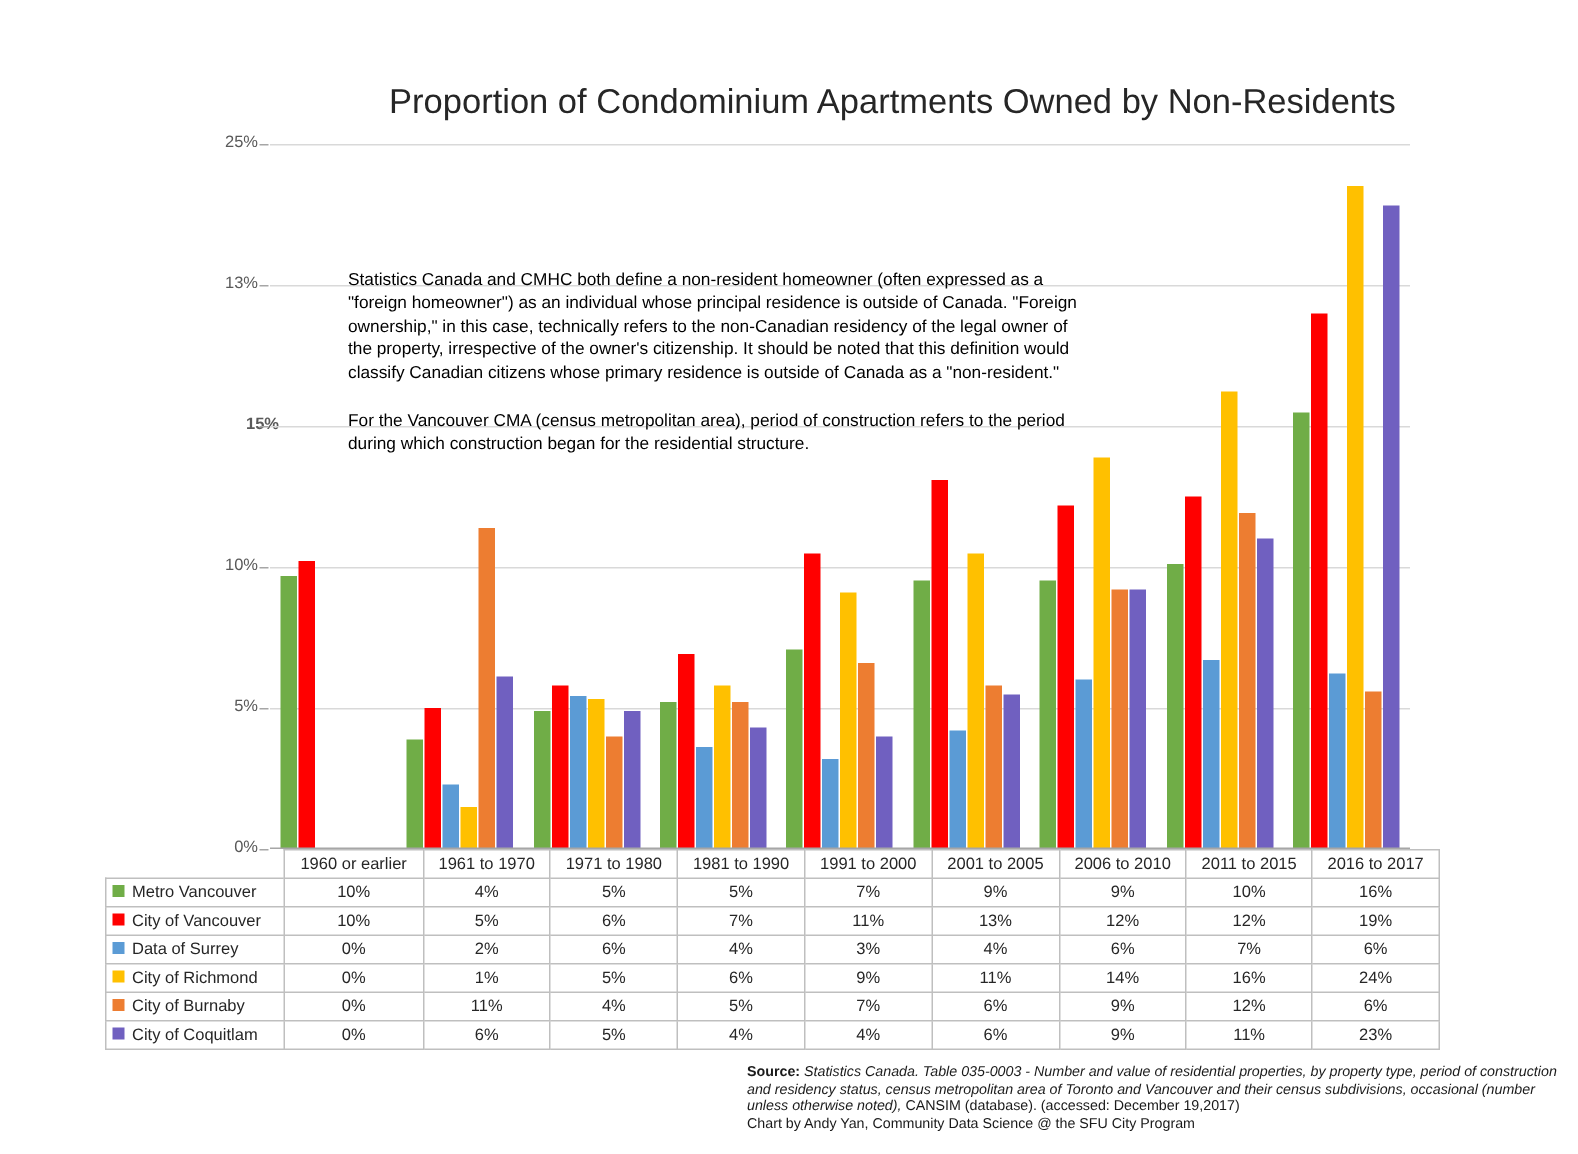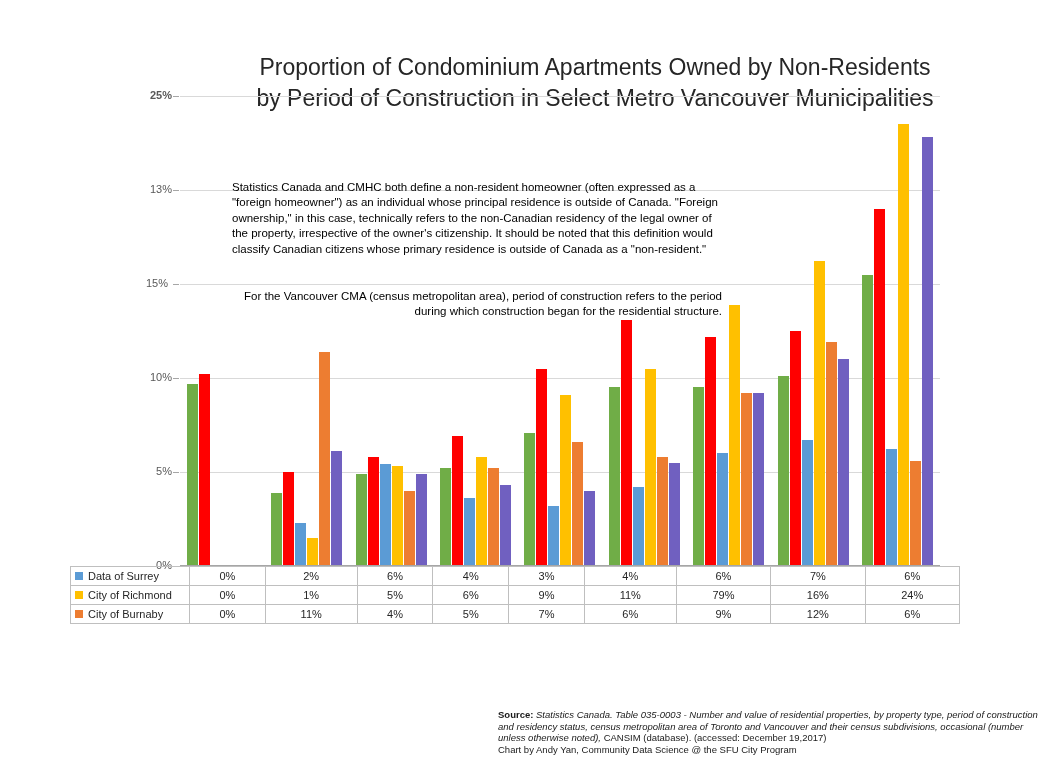--- a/index.html
+++ b/index.html
@@ -99,21 +99,21 @@
   
   .annot {
     position: absolute;
     font-size: 11.5px;
     line-height: 15.4px;
     color: #000000;
     font-family: "Liberation Sans", sans-serif;
     width: 490px;
   }
   .annot-1 { left: 232px; top: 180px; }
-  .annot-2 { left: 232px; top: 289px; text-align: right; }
+  .annot-2 { left: 232px; top: 274px; }
 
   
   .data-table {
     position: absolute;
     left: 70px;
     top: 566px;
     width: 890px;
     border-collapse: collapse;
     font-size: 11px;
     font-family: "Liberation Sans", sans-serif;
@@ -160,35 +160,34 @@
   .source b { font-weight: bold; }
   .source i { font-style: italic; }
 </style>
 </head>
 <body>
 
 <div id="stage">
 
   <div class="title">
     <div>Proportion of Condominium Apartments Owned by Non-Residents</div>
-    <div>by Period of Construction in Select Metro Vancouver Municipalities</div>
   </div>
 
   <div id="yaxis">
       <div class="ylabel" style="left: 132px; top: 559px;">0%</div>
       <div class="ytick-mark" style="left: 173px; top: 566px;"></div>
       <div class="ylabel" style="left: 132px; top: 465px;">5%</div>
       <div class="ytick-mark" style="left: 173px; top: 472px;"></div>
       <div class="ylabel" style="left: 132px; top: 371px;">10%</div>
       <div class="ytick-mark" style="left: 173px; top: 378px;"></div>
-      <div class="ylabel" style="left: 128px; top: 277px;">15%</div>
+      <div class="ylabel" style="left: 146px; top: 277px; font-weight: bold;">15%</div>
       <div class="ytick-mark" style="left: 173px; top: 284px;"></div>
       <div class="ylabel" style="left: 132px; top: 183px;">13%</div>
       <div class="ytick-mark" style="left: 173px; top: 190px;"></div>
-      <div class="ylabel" style="left: 132px; top: 89px; font-weight: bold;">25%</div>
+      <div class="ylabel" style="left: 132px; top: 89px;">25%</div>
       <div class="ytick-mark" style="left: 173px; top: 96px;"></div>
     </div>
 
   <div class="plot" id="plot">
     <div id="gridlines">
         <div class="gridline" style="top: 376px;"></div>
         <div class="gridline" style="top: 282px;"></div>
         <div class="gridline" style="top: 188px;"></div>
         <div class="gridline" style="top: 94px;"></div>
         <div class="gridline" style="top: 0px;"></div>
@@ -286,55 +285,103 @@
         </div>
       </div>
     <div class="axis-base"></div>
   </div>
 
   <div class="annot annot-1">Statistics Canada and CMHC both define a non-resident homeowner (often expressed as a "foreign homeowner") as an individual whose principal residence is outside of Canada. "Foreign ownership," in this case, technically refers to the non-Canadian residency of the legal owner of the property, irrespective of the owner's citizenship. It should be noted that this definition would classify Canadian citizens whose primary residence is outside of Canada as a "non-resident."</div>
   <div class="annot annot-2">For the Vancouver CMA (census metropolitan area), period of construction refers to the period during which construction began for the residential structure.</div>
 
   <table class="data-table" id="data-table">
     <tbody id="data-table-body">
+        <tr class="header">
+          <td class="rowhead corner">&nbsp;</td>
+          <td>1960 or earlier</td>
+          <td>1961 to 1970</td>
+          <td>1971 to 1980</td>
+          <td>1981 to 1990</td>
+          <td>1991 to 2000</td>
+          <td>2001 to 2005</td>
+          <td>2006 to 2010</td>
+          <td>2011 to 2015</td>
+          <td>2016 to 2017</td>
+        </tr>
+        <tr>
+          <td class="rowhead"><span class="swatch" style="background: rgb(112, 173, 71);"></span><span>Metro Vancouver</span></td>
+          <td>10%</td>
+          <td>4%</td>
+          <td>5%</td>
+          <td>5%</td>
+          <td>7%</td>
+          <td>9%</td>
+          <td>9%</td>
+          <td>10%</td>
+          <td>16%</td>
+        </tr>
+        <tr>
+          <td class="rowhead"><span class="swatch" style="background: rgb(255, 0, 0);"></span><span>City of Vancouver</span></td>
+          <td>10%</td>
+          <td>5%</td>
+          <td>6%</td>
+          <td>7%</td>
+          <td>11%</td>
+          <td>13%</td>
+          <td>12%</td>
+          <td>12%</td>
+          <td>19%</td>
+        </tr>
         <tr>
           <td class="rowhead"><span class="swatch" style="background: rgb(91, 155, 213);"></span><span>Data of Surrey</span></td>
           <td>0%</td>
           <td>2%</td>
           <td>6%</td>
           <td>4%</td>
           <td>3%</td>
           <td>4%</td>
           <td>6%</td>
           <td>7%</td>
           <td>6%</td>
         </tr>
         <tr>
           <td class="rowhead"><span class="swatch" style="background: rgb(255, 192, 0);"></span><span>City of Richmond</span></td>
           <td>0%</td>
           <td>1%</td>
           <td>5%</td>
           <td>6%</td>
           <td>9%</td>
           <td>11%</td>
-          <td>79%</td>
+          <td>14%</td>
           <td>16%</td>
           <td>24%</td>
         </tr>
         <tr>
           <td class="rowhead"><span class="swatch" style="background: rgb(237, 125, 49);"></span><span>City of Burnaby</span></td>
           <td>0%</td>
           <td>11%</td>
           <td>4%</td>
           <td>5%</td>
           <td>7%</td>
           <td>6%</td>
           <td>9%</td>
           <td>12%</td>
           <td>6%</td>
+        </tr>
+        <tr>
+          <td class="rowhead"><span class="swatch" style="background: rgb(112, 96, 192);"></span><span>City of Coquitlam</span></td>
+          <td>0%</td>
+          <td>6%</td>
+          <td>5%</td>
+          <td>4%</td>
+          <td>4%</td>
+          <td>6%</td>
+          <td>9%</td>
+          <td>11%</td>
+          <td>23%</td>
         </tr>
       </tbody>
   </table>
 
   <div class="source">
     <div>
       <b>Source:</b>
       <i>Statistics Canada.</i>
       <i>Table 035-0003 -</i>
       <i>Number and value of residential properties, by property type, period of construction and residency status, census metropolitan area of Toronto and Vancouver and their census subdivisions, occasional (number unless otherwise noted),</i>

